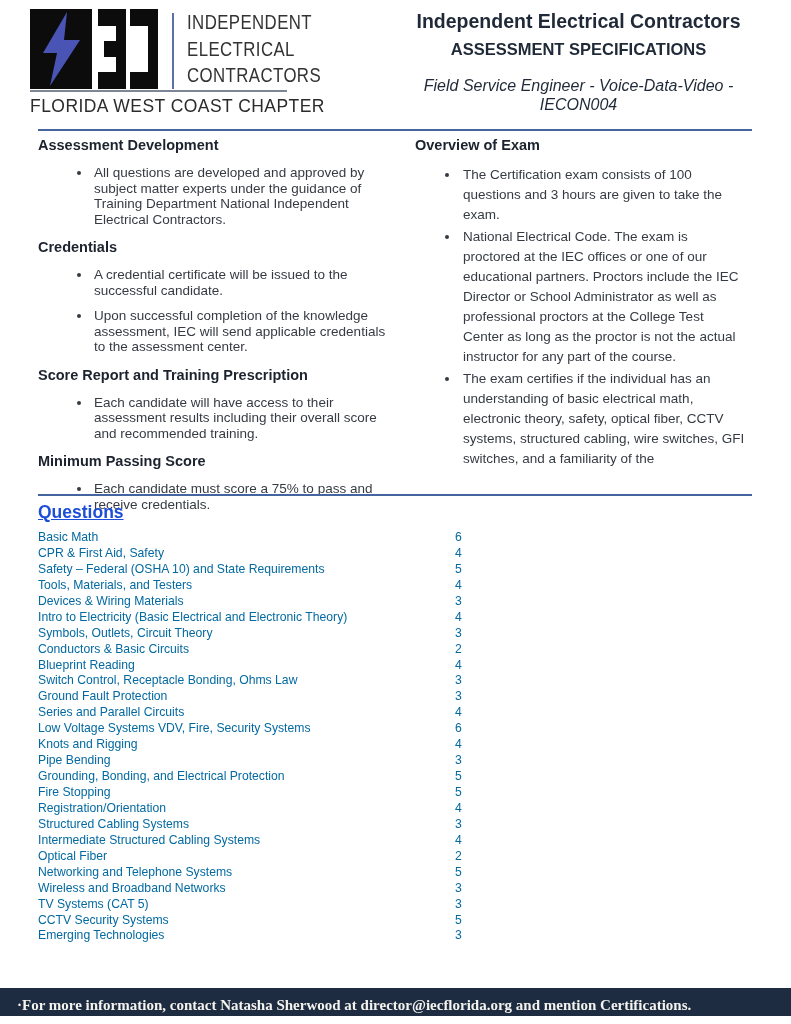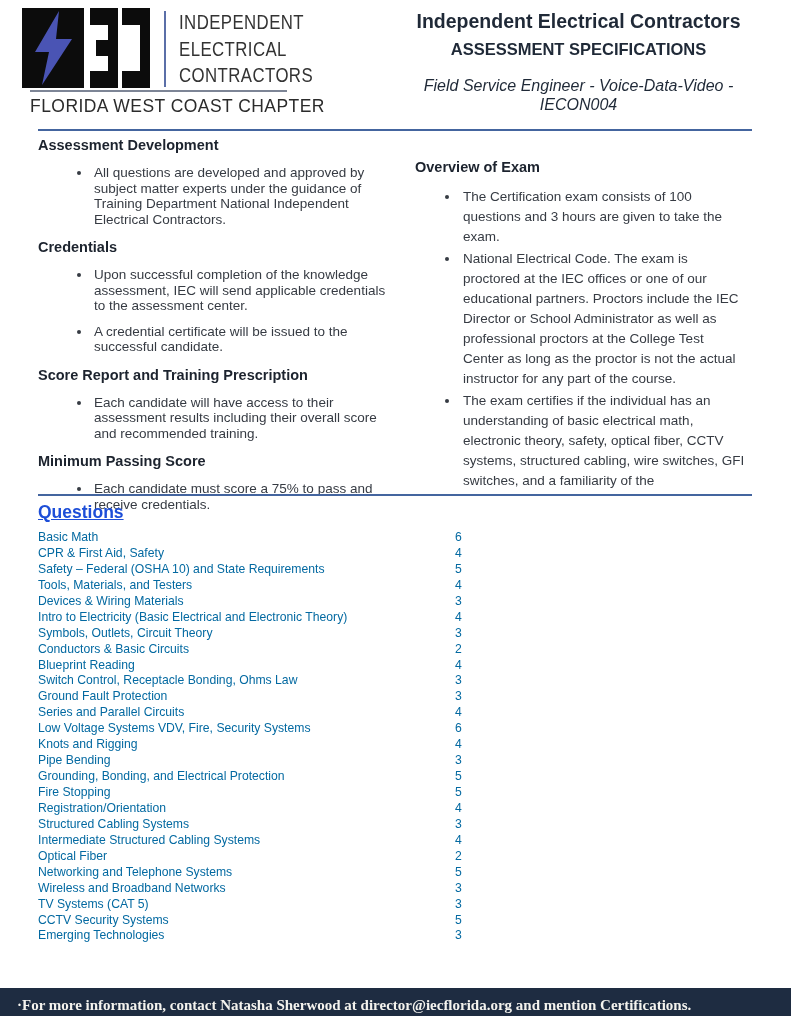--- a/index.html
+++ b/index.html
@@ -3,21 +3,21 @@
 <meta charset="utf-8">
 <style>
   html,body{margin:0;padding:0;background:#e8e8e8;}
   .page{
     position:relative;width:791px;height:1024px;margin:0 auto;
     background:#ffffff;overflow:hidden;
     font-family:"Liberation Sans",sans-serif;
     color:var(--body-text,#363b43);
   }
   
-  .logo-row{position:absolute;left:22px;top:8px;display:flex;align-items:center;}
+  .logo-row{position:absolute;left:30px;top:8px;display:flex;align-items:flex-end;}
   .logo-mark{width:128px;height:80px;display:block;}
   .logo-mark .blk{fill:#0c0c0c;}
   .logo-mark .bolt{fill:var(--bolt-blue,#4a54b4);}
   .logo-sep{width:2px;height:76px;background:#5b6fa8;margin:2px 0 0 14px;}
   .logo-text{
     margin-left:13px;padding-top:1px;font-size:20px;line-height:26.5px;
     color:#333;letter-spacing:.5px;transform:scaleX(.84);transform-origin:left top;
     white-space:nowrap;
   }
   .chapter-line{position:absolute;left:30px;top:90px;width:257px;height:2px;background:#7d8596;}
@@ -28,21 +28,21 @@
   
   .title-block{position:absolute;left:391px;top:10px;width:375px;text-align:center;color:var(--ink,#1f2937);}
   .doc-title{font-size:19.5px;font-weight:bold;}
   .doc-subtitle{font-size:16.5px;font-weight:bold;margin-top:7px;}
   .program{margin:17px auto 0;width:340px;font-size:16px;font-weight:normal;font-style:italic;line-height:19px;}
   
   .rule{position:absolute;left:38px;width:714px;height:2px;background:var(--accent-rule,#44659f);}
   .rule-1{top:129px;}
   .rule-2{top:494px;}
   
-  .cols{position:absolute;left:38px;top:137px;width:719px;display:flex;align-items:center;}
+  .cols{position:absolute;left:38px;top:137px;width:719px;display:flex;}
   .col-left{width:360px;}
   .col-right{margin-left:17px;width:342px;}
   .cols h3{font-size:14.5px;font-weight:bold;color:#1c232e;margin:9px 0 4px;}
   .cols h3:first-child{margin-top:0;}
   .cols ul{margin:12px;padding:0;list-style:none;font-size:13.5px;}
   .col-left ul{line-height:15.5px;}
   .col-left li{position:relative;padding-left:44px;margin:4px 0 10px;}
   .col-left .dot{position:absolute;left:27px;top:6px;}
   .col-right ul{line-height:20px;}
   .col-right li{position:relative;padding-left:36px;margin:2px 0 0;}
@@ -105,23 +105,23 @@
     <div class="col-left">
       <h3>Assessment Development</h3>
       <ul>
 
           <li><span class="dot"></span><span>All questions are developed and approved by subject matter experts under the guidance of Training Department National Independent Electrical Contractors.</span></li>
 
       </ul>
       <h3>Credentials</h3>
       <ul>
 
+          <li><span class="dot"></span><span>A credential certificate will be issued to the successful candidate.</span></li>
+
           <li><span class="dot"></span><span>Upon successful completion of the knowledge assessment, IEC will send applicable credentials to the assessment center.</span></li>
-
-          <li><span class="dot"></span><span>A credential certificate will be issued to the successful candidate.</span></li>
 
       </ul>
       <h3>Score Report and Training Prescription</h3>
       <ul>
 
           <li><span class="dot"></span><span>Each candidate will have access to their assessment results including their overall score and recommended training.</span></li>
 
       </ul>
       <h3>Minimum Passing Score</h3>
       <ul>

